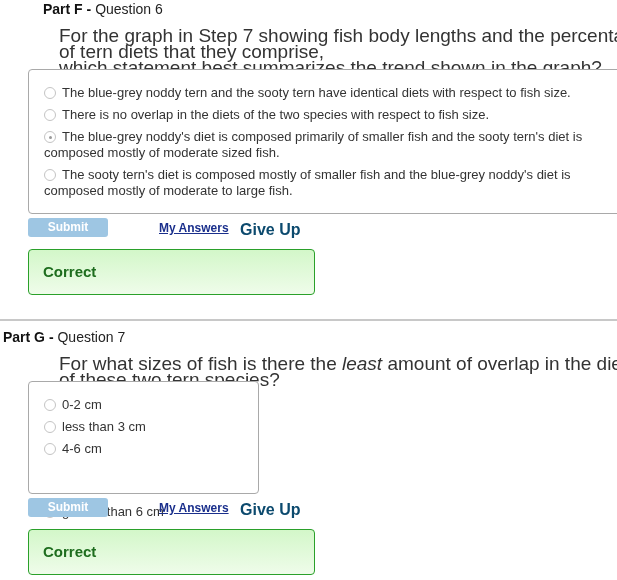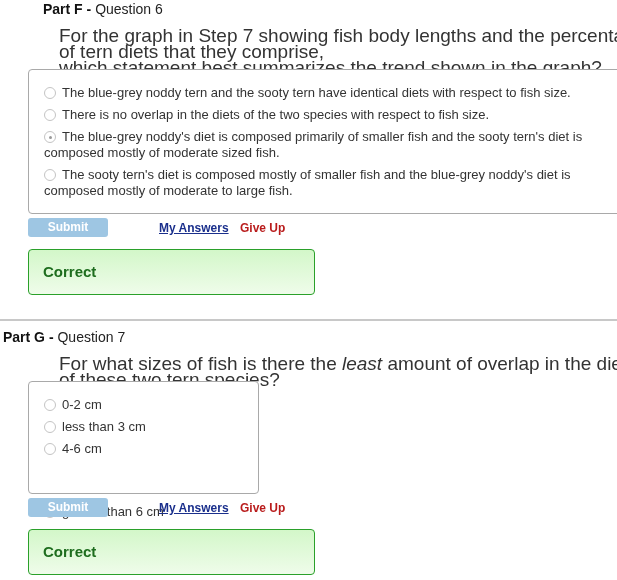--- a/index.html
+++ b/index.html
@@ -9,21 +9,21 @@
   .part-header b { font-weight: bold; color: #111; }
   .prompt { position: absolute; left: 28px; font-size: 19px; line-height: 16px; color: #333; width: 590px; margin-left: 31px; }
   .options-box { position: absolute; left: 28px; border: 1px solid #a9a9a9; border-radius: 4px; background: #fff; box-sizing: border-box; }
   .opt { position: absolute; left: 15px; font-size: 13px; line-height: 16px; color: #333; }
   .radio { display: inline-block; width: 12px; height: 12px; border: 1px solid #c4c4c4; border-radius: 50%;
            box-sizing: border-box; vertical-align: -2px; margin-right: 6px; position: relative; background: #fff; }
   .radio.checked::after { content: ""; position: absolute; left: 4px; top: 4px; width: 3px; height: 3px; border-radius: 50%; background: #999; }
   .submit-btn { position: absolute; left: 28px; width: 80px; height: 19px; background: #9ec6e3; color: #fff;
                 font-weight: bold; font-size: 12px; border-radius: 3px; text-align: center; line-height: 19px; }
   .my-answers { position: absolute; left: 159px; font-size: 12px; font-weight: bold; color: #1a2f8c; text-decoration: underline; }
-  .give-up { position: absolute; left: 240px; font-size: 12px; font-weight: bold; color: #b91c1c; text-align: right; }
+  .give-up { position: absolute; left: 240px; font-size: 16px; font-weight: bold; color: #0c4a6e; text-align: right; }
   .correct-box { position: absolute; left: 28px; width: 287px; height: 46px; box-sizing: border-box;
                  border: 1px solid #2aa02a; border-radius: 4px;
                  background: linear-gradient(to bottom, #d3f7c9, #effcea); }
   .correct-box span { position: absolute; left: 14px; top: 13px; font-size: 15px; font-weight: bold; color: #1e6d1e; }
   .divider { position: absolute; left: 0; top: 319px; width: 617px; height: 2px; background: #c8c8c8; }
 </style>
 </head>
 <body>
 
 <div class="part-header" style="top:1px;padding-left:40px;">

